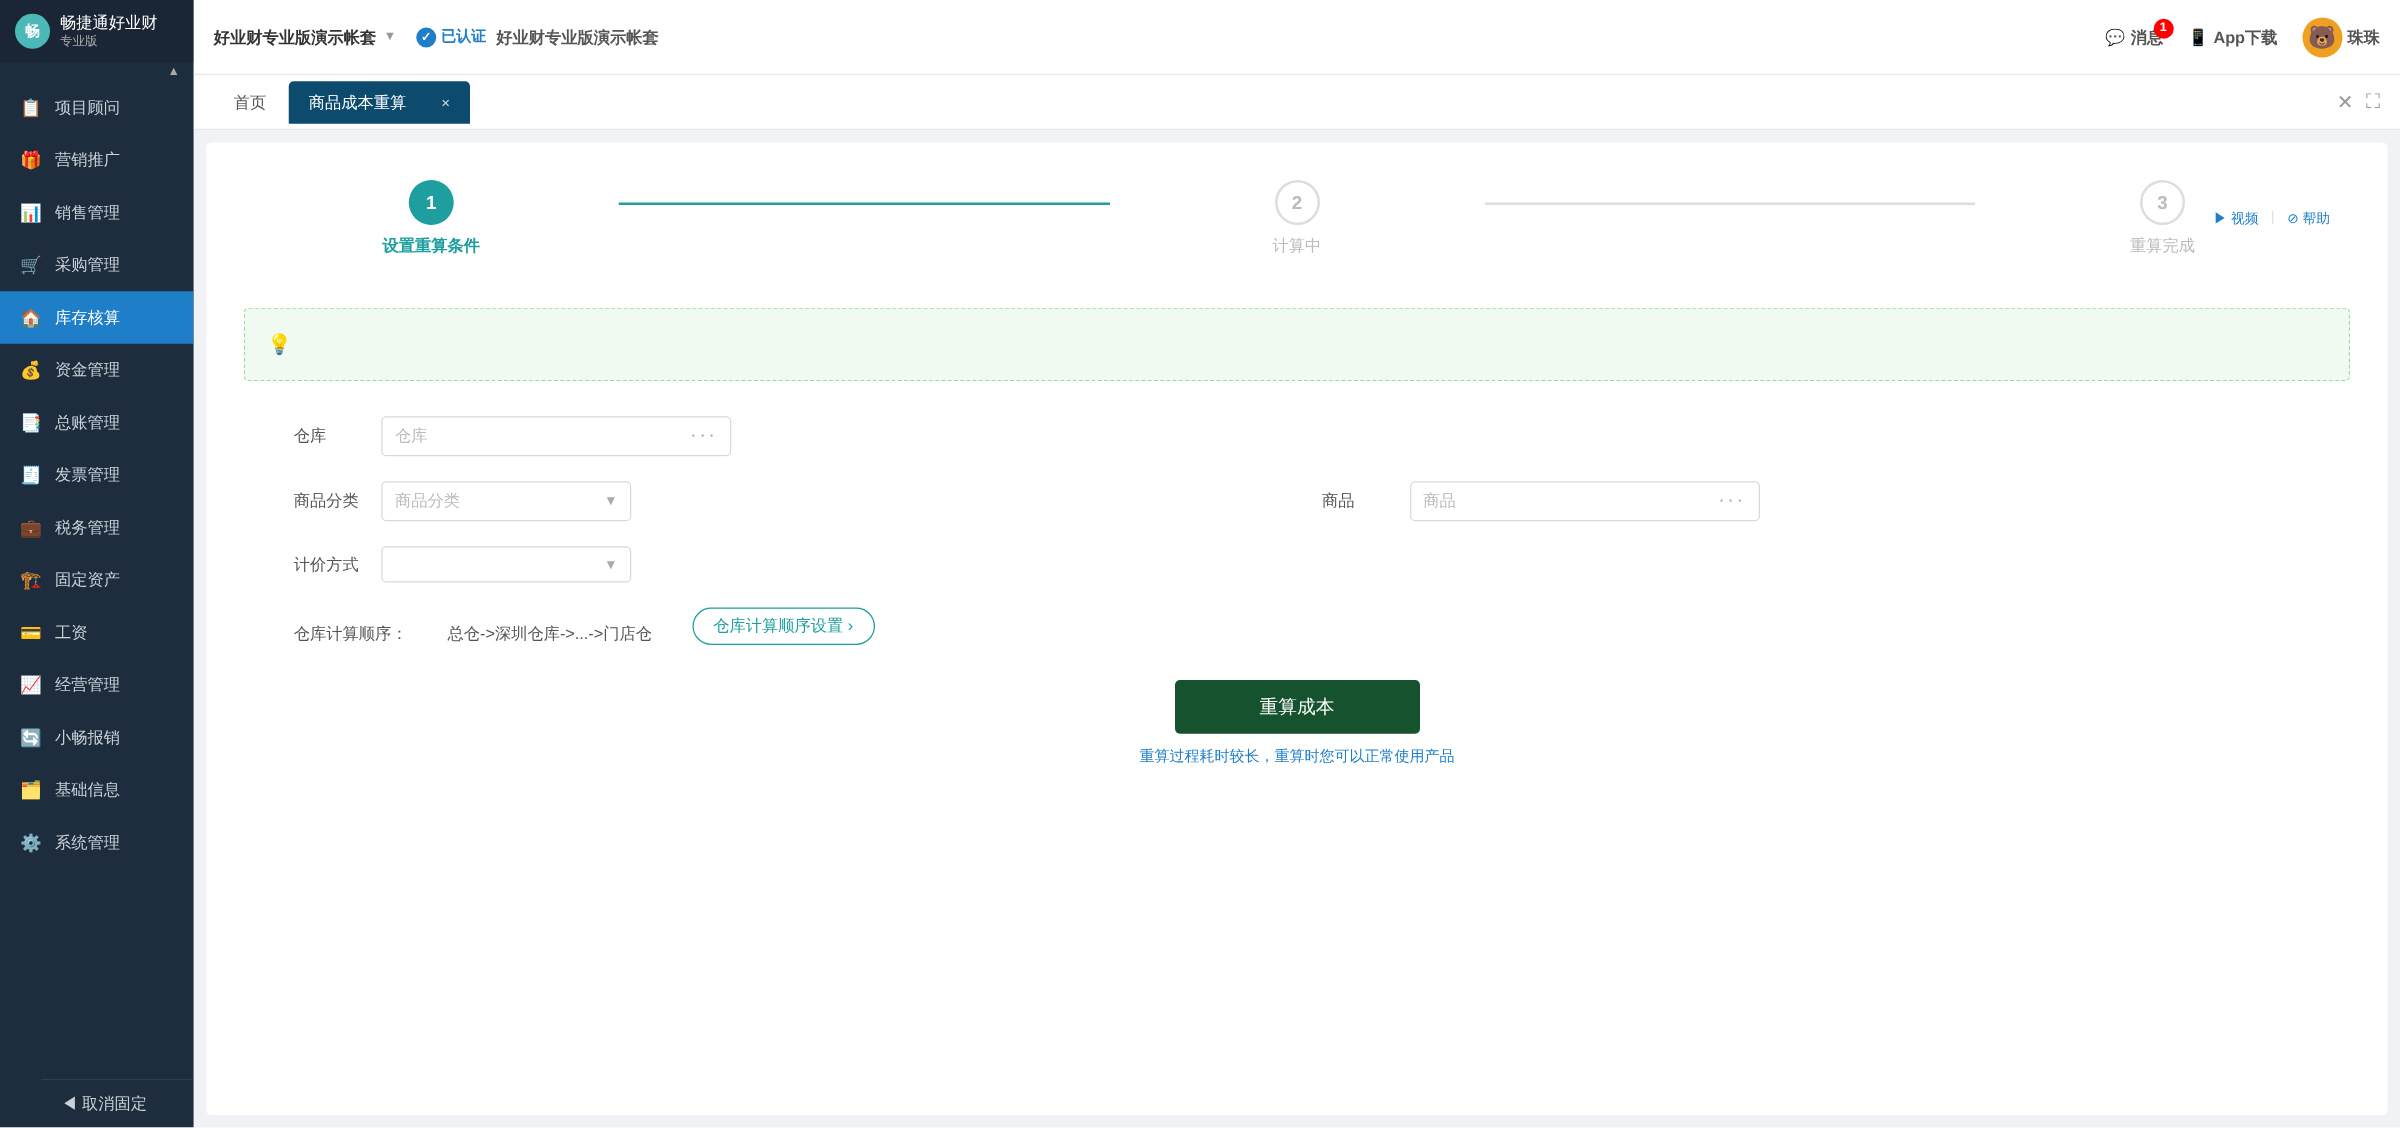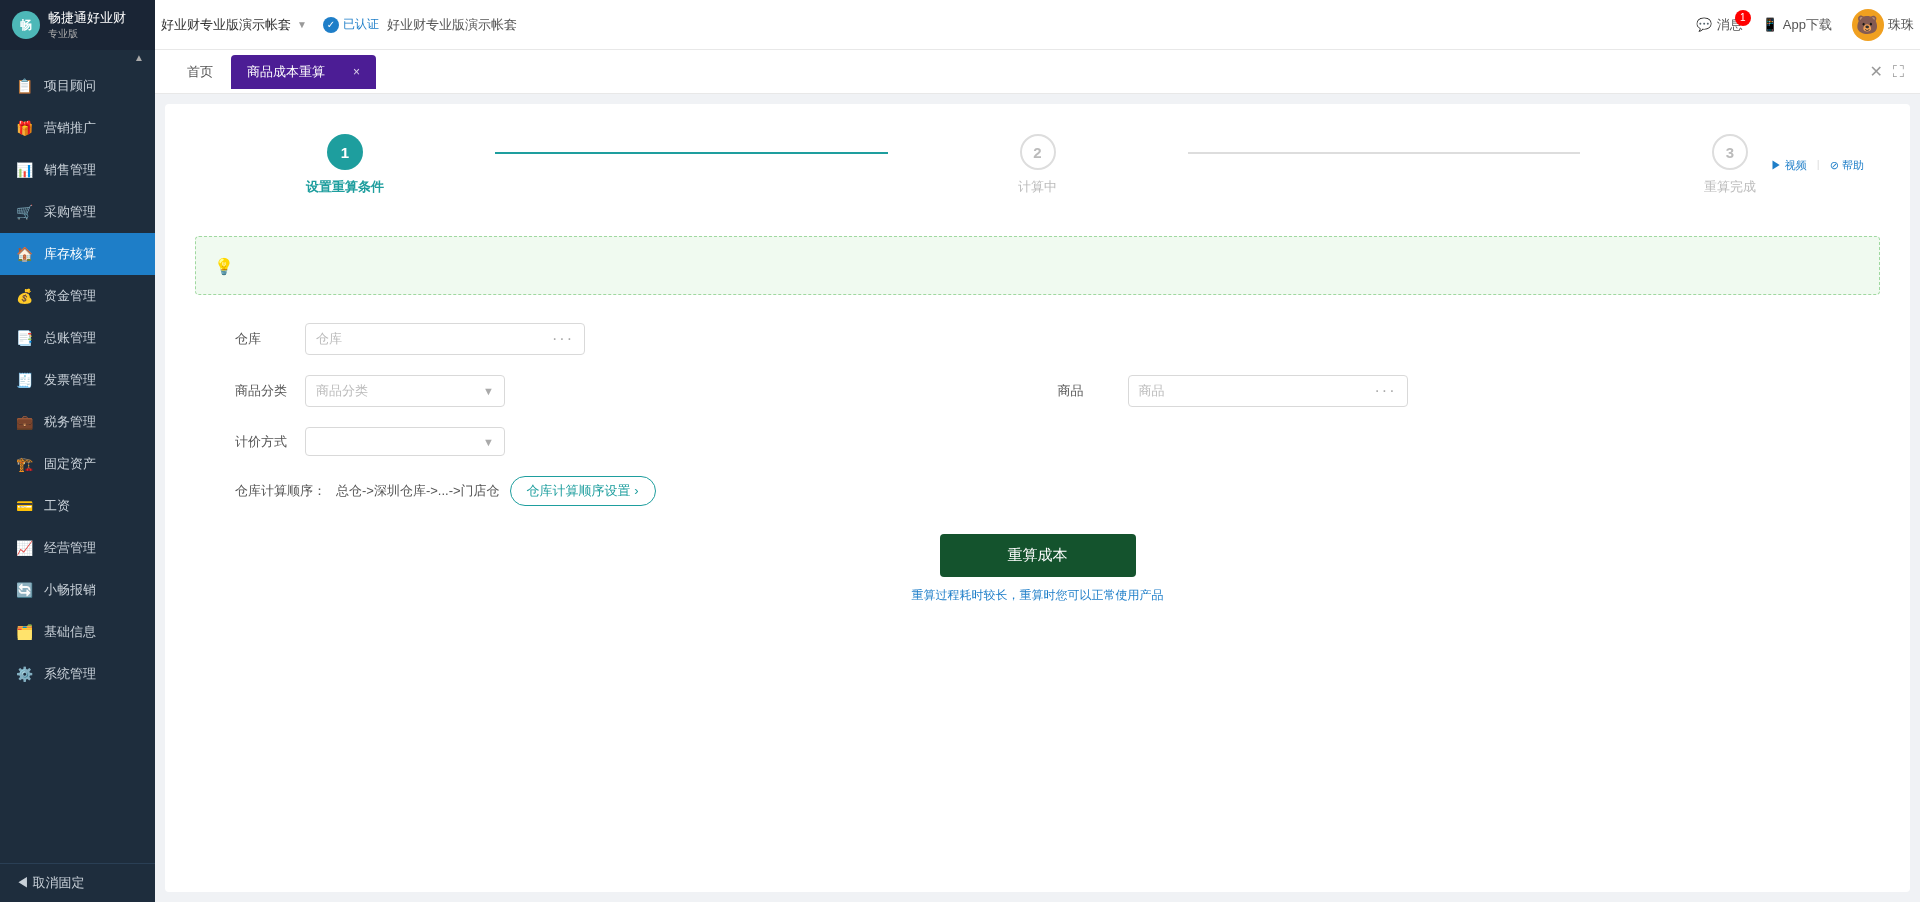--- a/index.html
+++ b/index.html
@@ -51,40 +51,42 @@
       font-size: 14px; flex-shrink: 0;
     }
     .sidebar-bottom {
       padding: 10px 16px;
       color: #c8d0d8;
       cursor: pointer;
       display: flex;
       align-items: center;
       font-size: 13px;
       border-top: 1px solid #2a3f55;
+      margin-left: 33px;
     }
 
     
     .main-container {
       flex: 1;
       display: flex;
       flex-direction: column;
       background: #f0f2f5;
       overflow: hidden;
     }
 
     
     .topbar {
       background: white;
       display: flex;
       align-items: center;
-      padding: 0 6px;
-      height: 50px;
+      padding: 0 16px;
+      height: 60px;
       border-bottom: 1px solid #e8e8e8;
       flex-shrink: 0;
+      font-weight: bold;
     }
     .topbar-account-select {
       display: flex;
       align-items: center;
       gap: 6px;
       color: #333;
       font-size: 13px;
       cursor: pointer;
       margin-right: 16px;
     }
@@ -154,21 +156,21 @@
       padding: 8px 16px;
       font-size: 13px;
       cursor: pointer;
       border-radius: 4px 4px 0 0;
       display: flex;
       align-items: center;
       gap: 6px;
     }
     .tab.plain { color: #555; background: transparent; }
     .tab.active {
-      background: #4c1d95;
+      background: #0c4a6e;
       color: white;
       gap: 28px;
     }
     .tab .close-icon { font-size: 12px; opacity: 0.8; }
     .tabs-right {
       margin-left: auto;
       display: flex;
       align-items: center;
       gap: 10px;
       color: #999;
@@ -298,22 +300,22 @@
       width: 220px;
       display: flex; align-items: center; justify-content: space-between;
       cursor: pointer;
       background: white;
     }
     .form-select .chevron { color: #aaa; font-size: 11px; }
 
     
     .calc-order-row {
       display: flex;
-      align-items: center;
-      gap: 10px;
+      align-items: flex-end;
+      gap: 32px;
       margin-bottom: 28px;
       padding-left: 0;
     }
     .calc-order-label { font-size: 13px; color: #555; white-space: nowrap; }
     .calc-order-value { font-size: 13px; color: #555; }
     .calc-order-btn {
       border: 1px solid #1e9e9e;
       color: #1e9e9e;
       background: white;
       border-radius: 20px;

